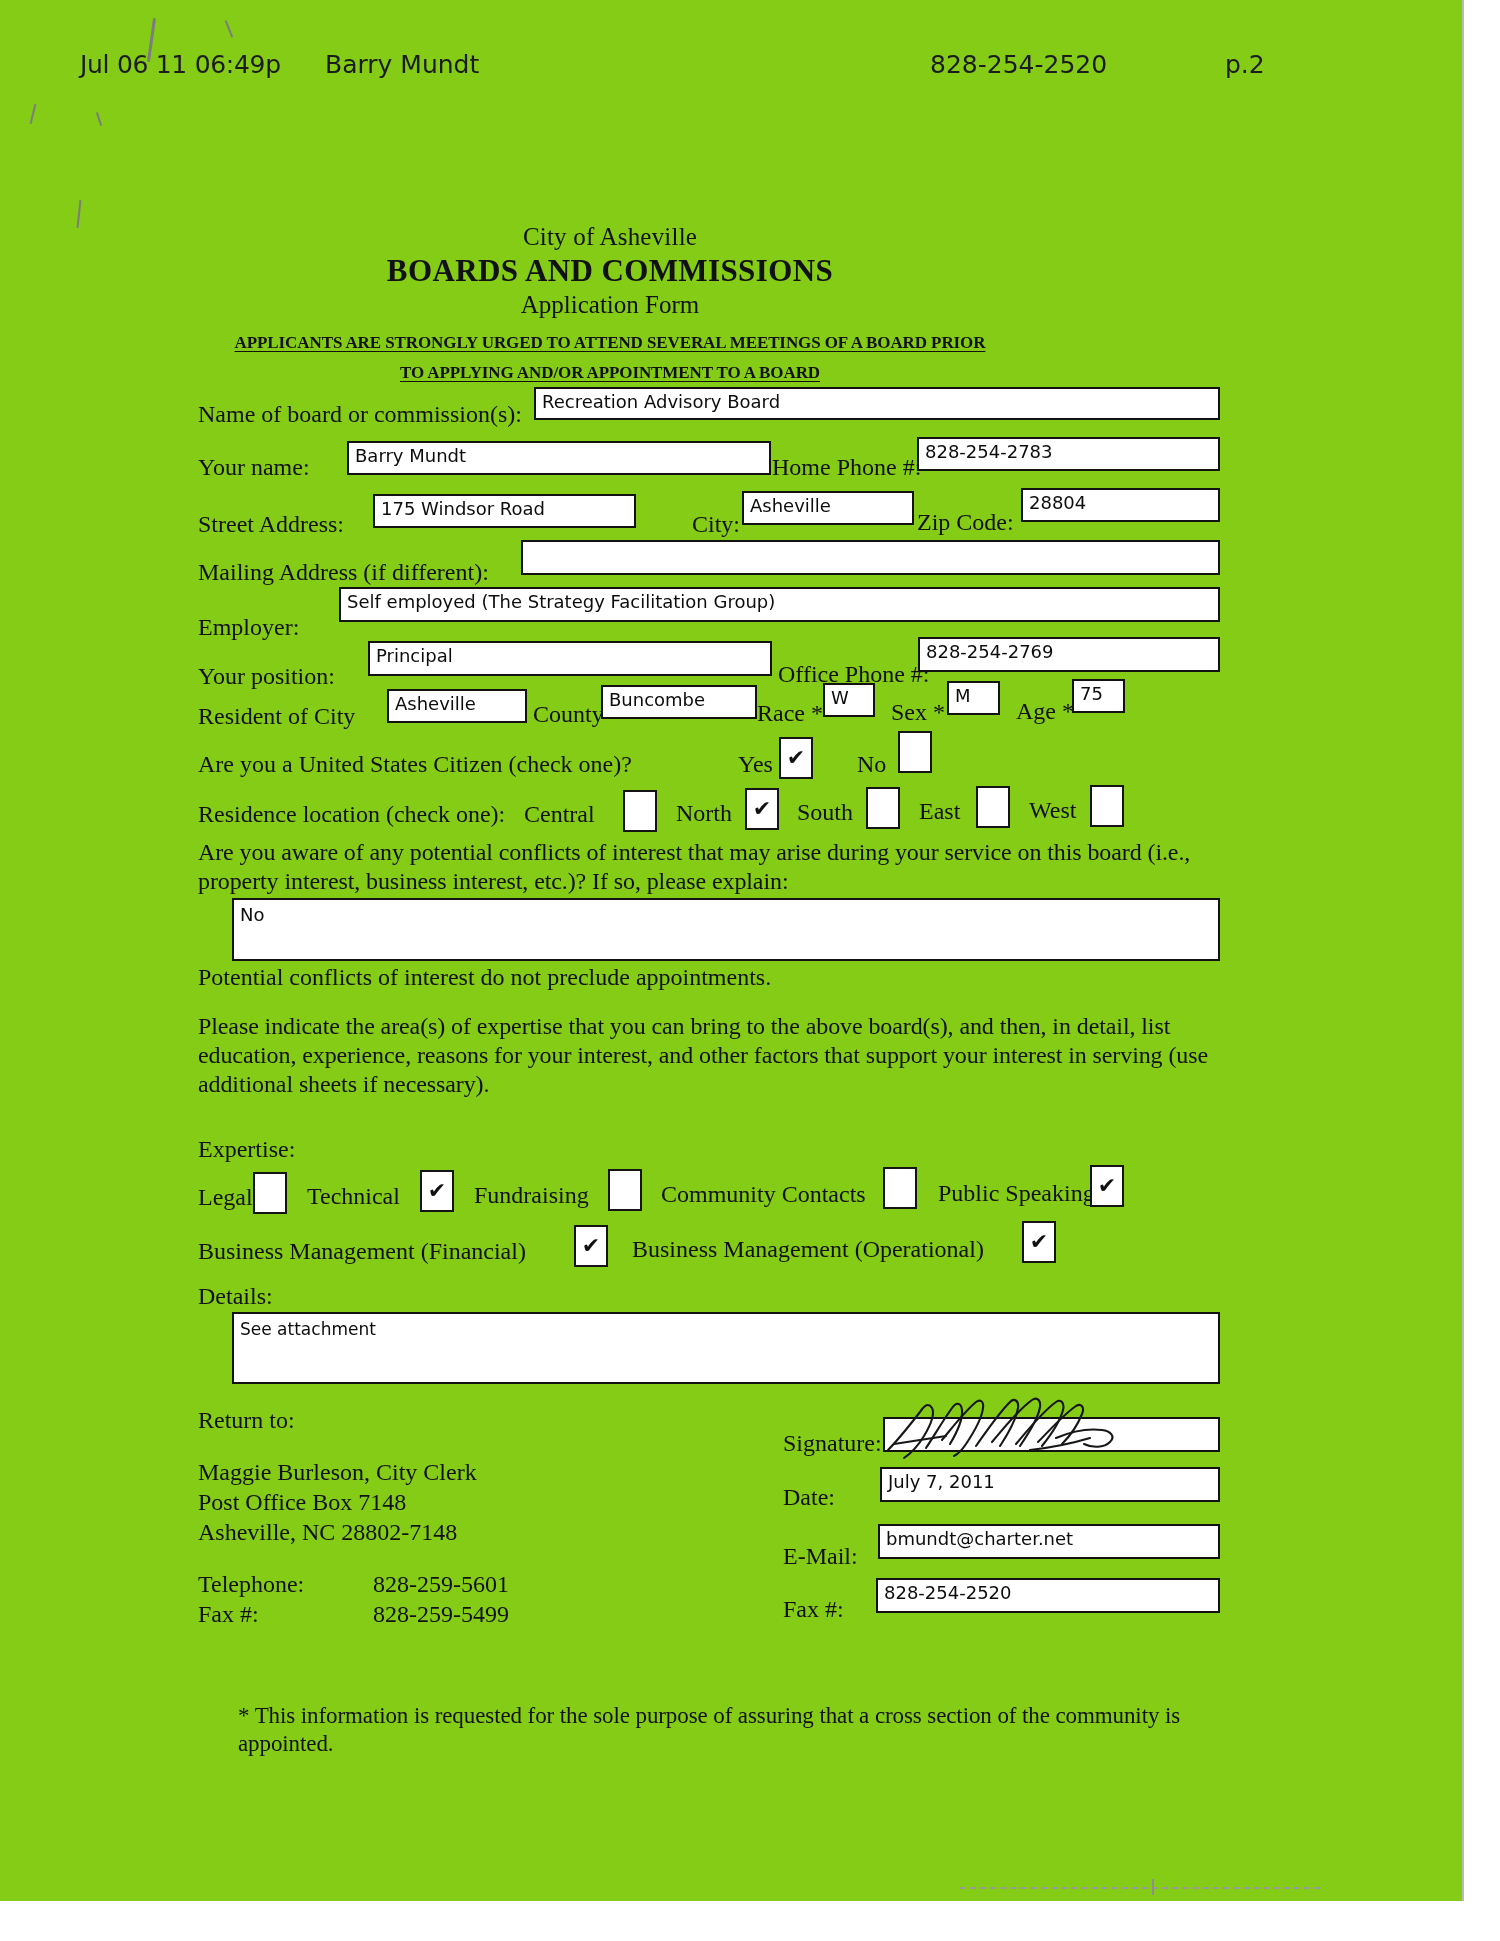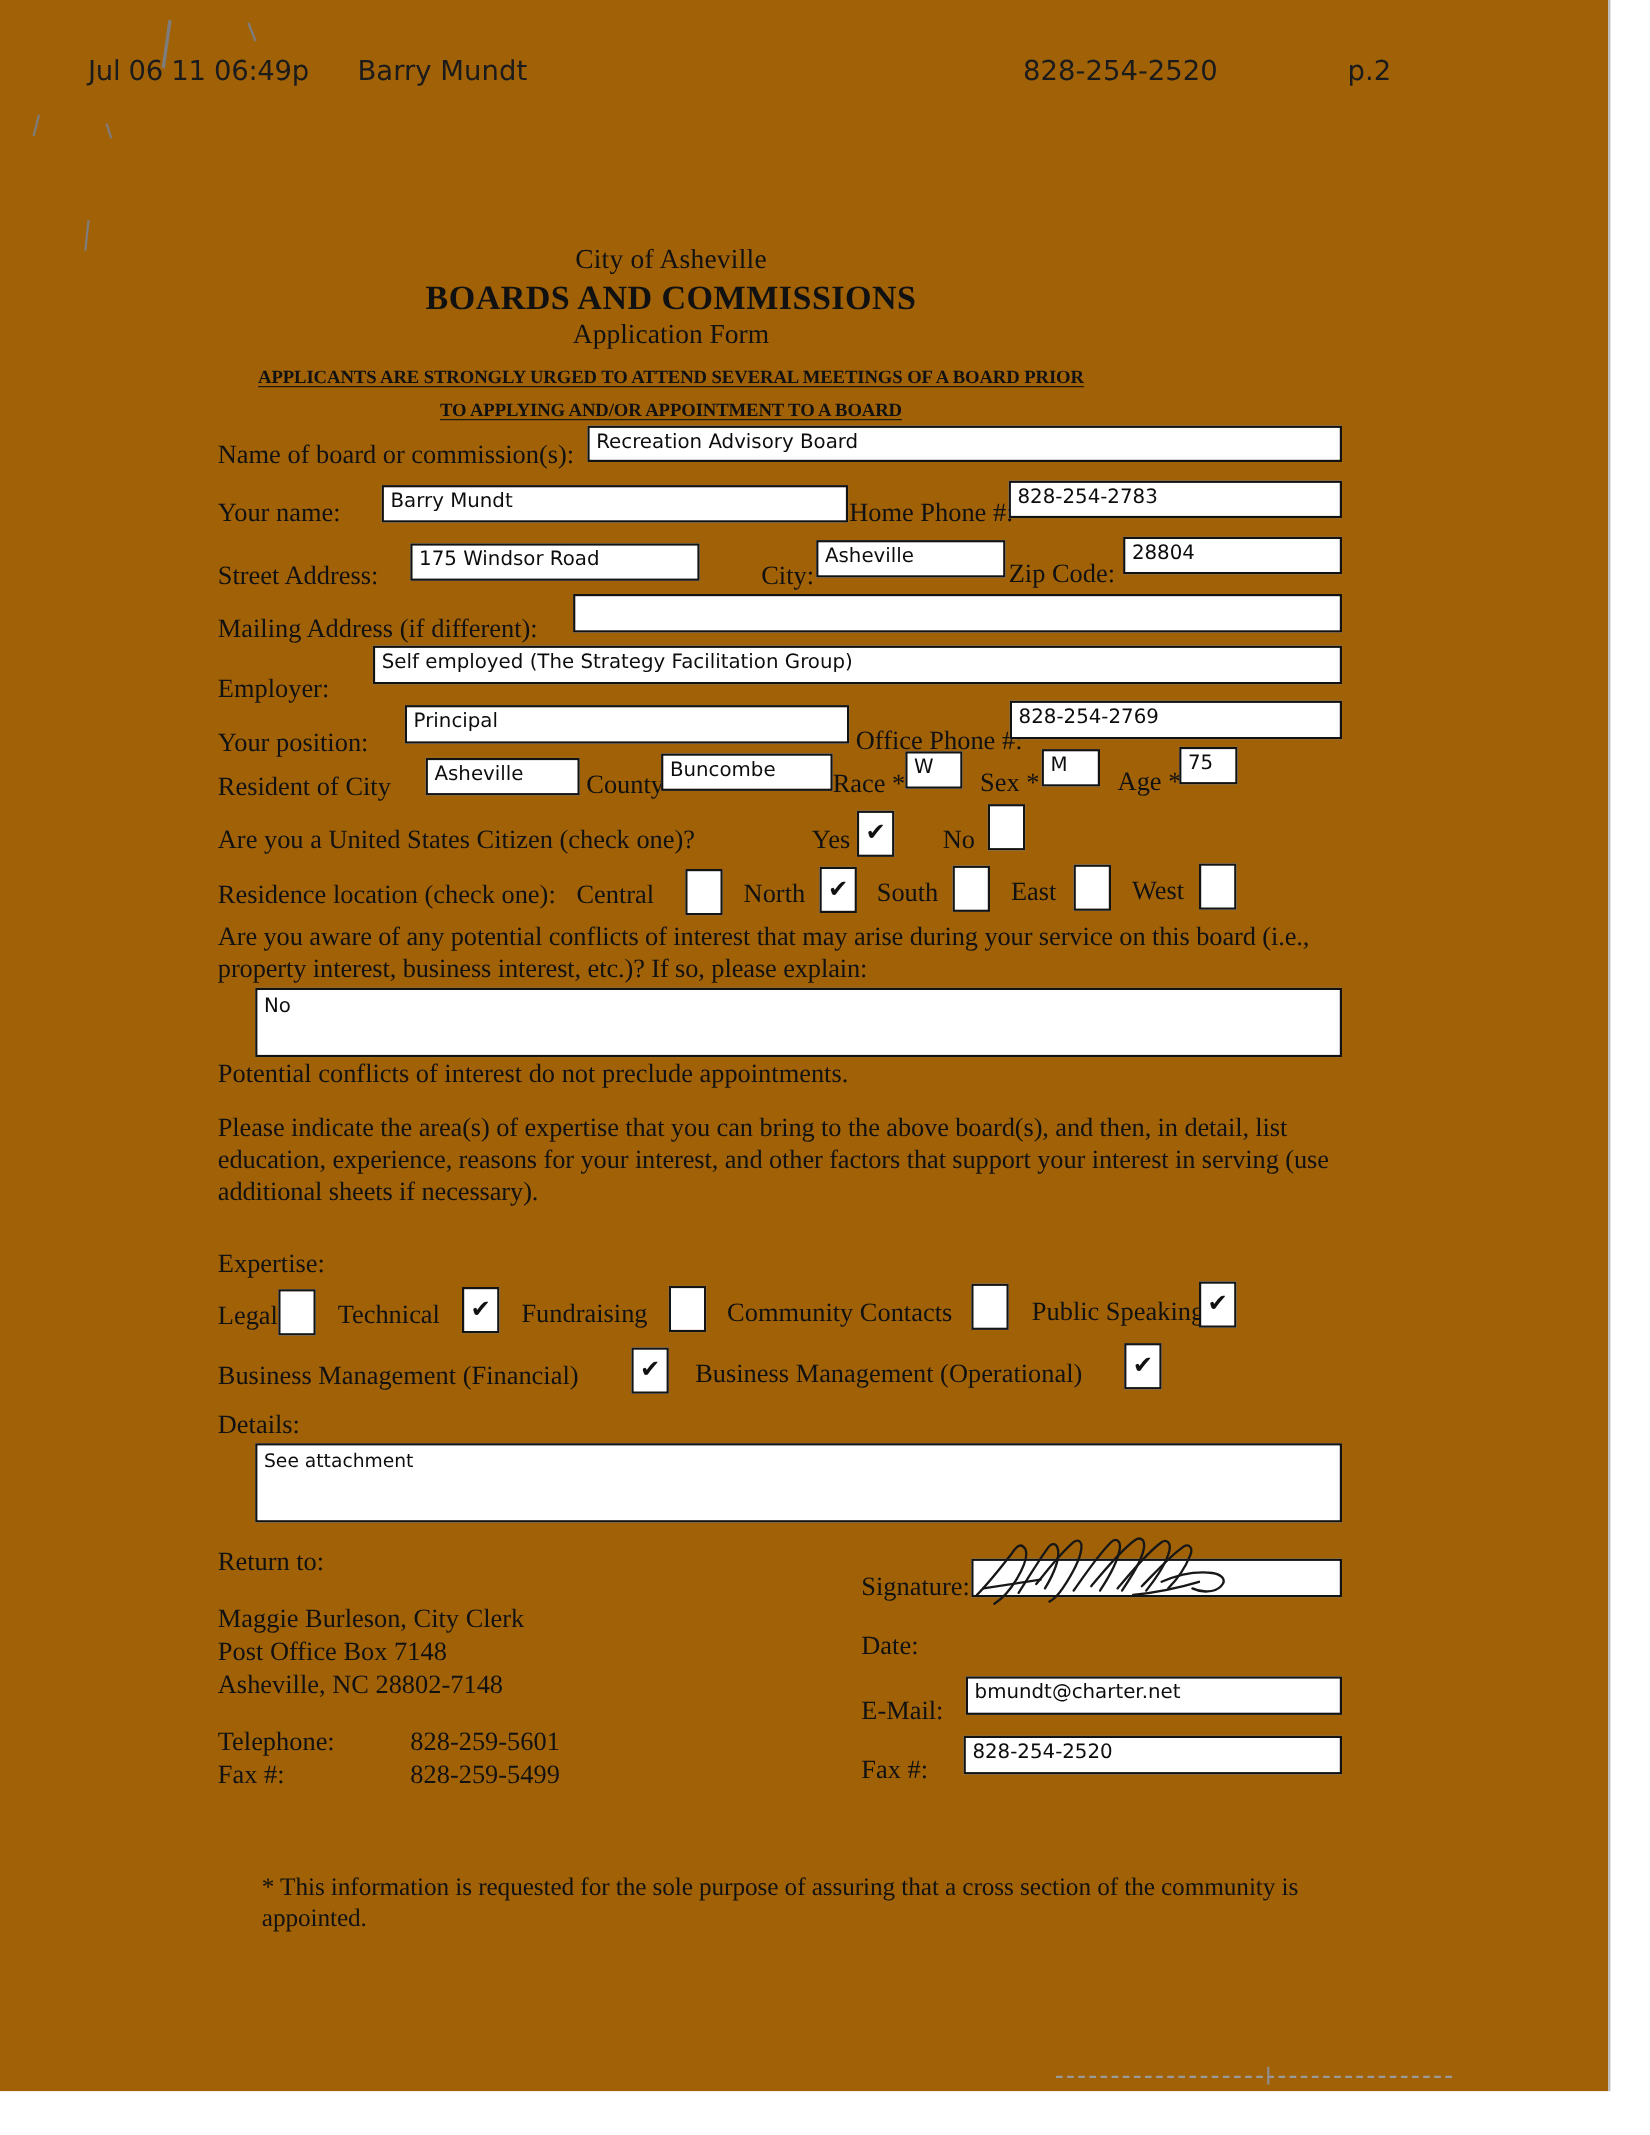--- a/index.html
+++ b/index.html
@@ -4,21 +4,21 @@
 <style>
   html, body {
     margin: 0;
     padding: 0;
     background: #8a8a8a;
   }
   .page {
     position: relative;
     width: 1500px;
     height: 1941px;
-    background: #a16207;
+    background: #84cc16;
     overflow: hidden;
     font-family: "Liberation Serif", "DejaVu Serif", serif;
     color: #111111;
     box-sizing: border-box;
   }
   
   .scan-edge-right {
     position: absolute;
     top: 0;
     right: 0;
@@ -336,20 +336,21 @@
         <path d="M96 54 C106 40, 118 22, 130 10 C134 6, 139 8, 138 16 C136 28, 128 42, 120 54"></path>
         <path d="M112 50 C124 36, 138 18, 152 8 C156 5, 161 7, 160 15 C158 27, 148 42, 140 54"></path>
         <path d="M136 52 C148 38, 162 20, 176 10 C180 7, 185 10, 183 18 C180 30, 170 44, 162 54"></path>
         <path d="M158 50 C170 38, 184 22, 196 14 C201 11, 205 15, 202 22 C198 32, 190 44, 182 52"></path>
         <path d="M176 46 C190 40, 206 36, 222 38 C230 39, 236 44, 230 50 C224 56, 212 56, 204 52"></path>
         <path d="M150 58 C168 56, 190 52, 210 46"></path>
       </g>
     </svg>
 
     <div class="lbl" style="left:783px;top:1483px;">Date:</div>
+    <div class="fld" style="left:880px;top:1467px;width:340px;height:35px;">July 7, 2011</div>
 
     <div class="lbl" style="left:783px;top:1542px;">E-Mail:</div>
     <div class="fld" style="left:878px;top:1524px;width:342px;height:35px;">bmundt@charter.net</div>
 
     <div class="lbl" style="left:783px;top:1595px;">Fax #:</div>
     <div class="fld" style="left:876px;top:1578px;width:344px;height:35px;">828-254-2520</div>
 
     <div class="footnote" style="left:238px;top:1702px;width:1010px;">* This information is requested for the sole purpose of assuring that a cross section of the community is appointed.</div>
 
   </div>

